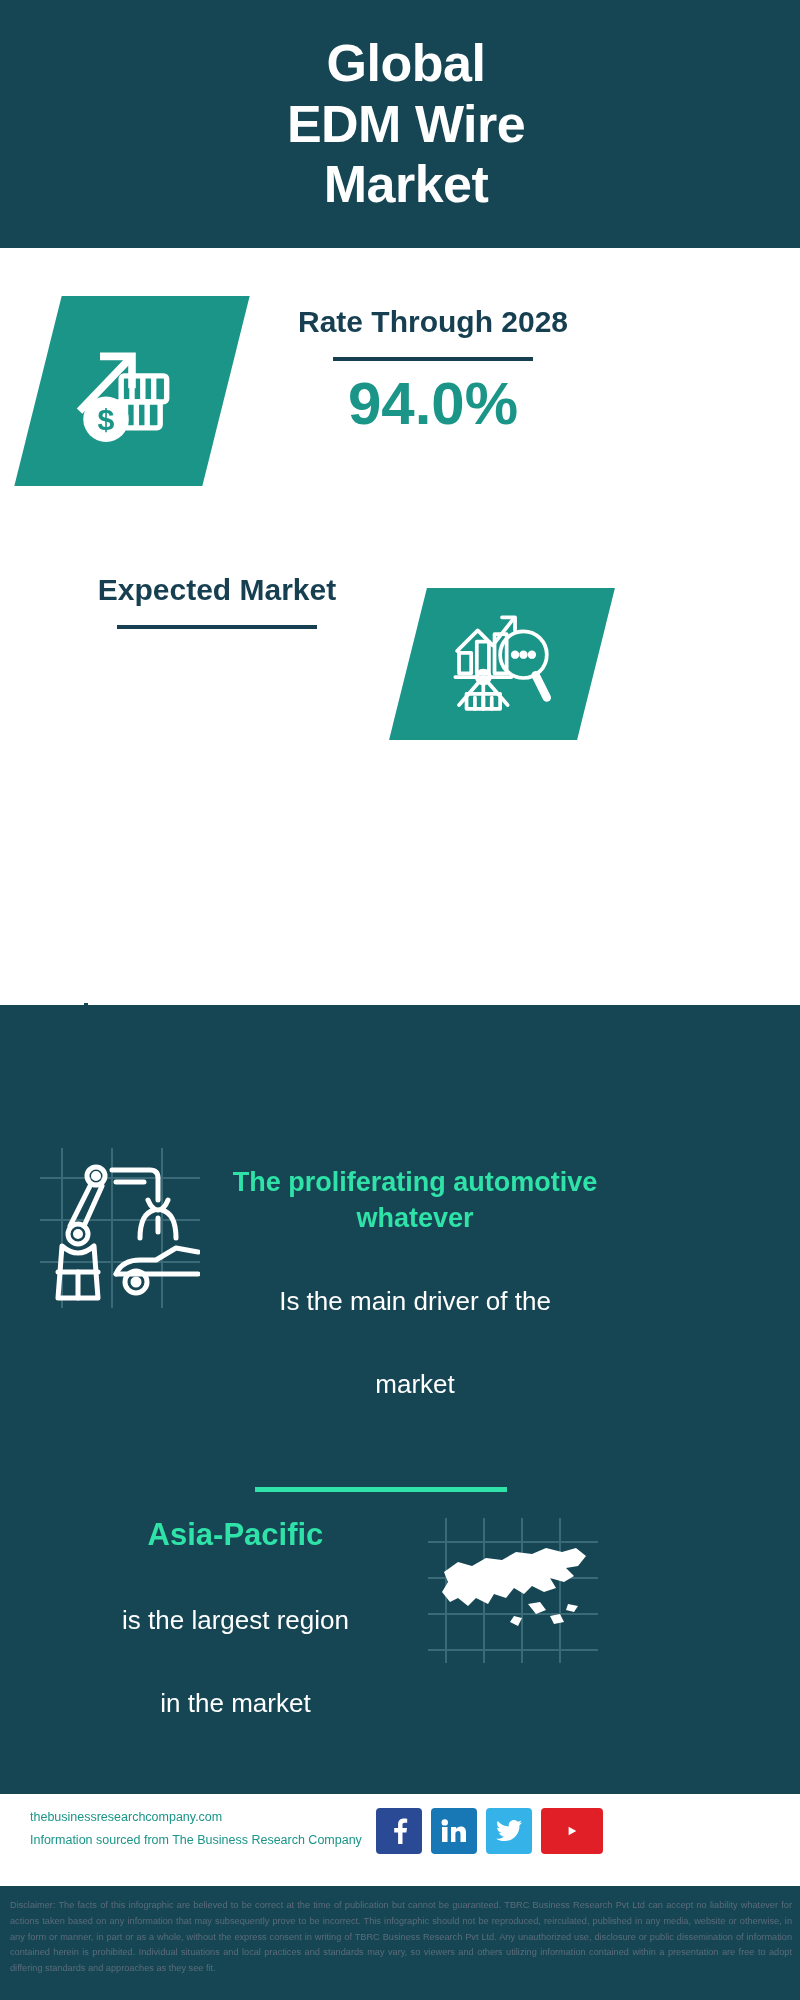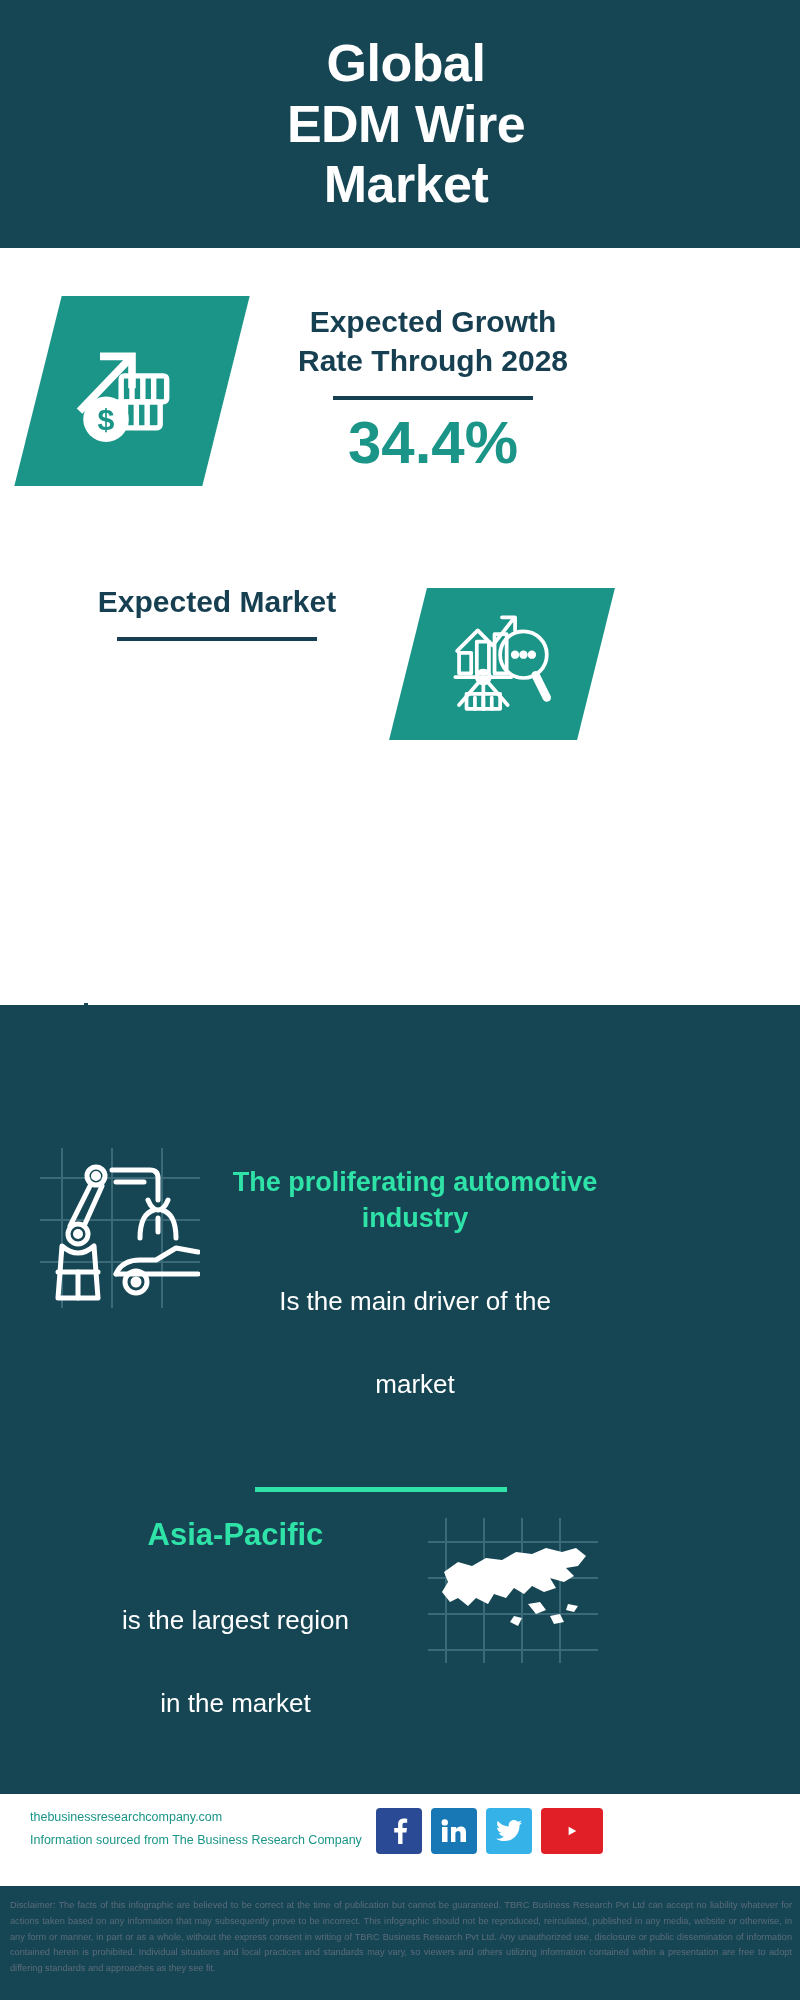--- a/index.html
+++ b/index.html
@@ -77,21 +77,21 @@
   .stat-value {
     color: #1a9588;
     font-size: 60px;
     font-weight: bold;
     line-height: 1.1;
   }
 
   
   .stat2-text {
     position: absolute;
-    left: 42px; top: 582px;
+    left: 42px; top: 570px;
     width: 350px;
     text-align: center;
   }
   .stat2-icon {
     position: absolute;
     left: 408px; top: 588px;
     width: 188px; height: 152px;
   }
 
   
@@ -237,24 +237,23 @@
           <line x1="64" y1="70" x2="64" y2="94"></line>
           <line x1="74" y1="70" x2="74" y2="94"></line>
         </g>
         <circle cx="36" cy="86" r="21" fill="#ffffff"></circle>
         <text x="36" y="96" font-size="28" font-weight="bold" fill="#1a9588" text-anchor="middle" font-family="Liberation Sans, sans-serif">$</text>
       </svg>
     </div>
   </div>
 
   <div class="stat1-text">
-    <div class="stat-label">Expected Growth</div>
     <div class="stat-label">Rate Through 2028</div>
     <div class="stat-rule"></div>
-    <div class="stat-value">34.4%</div>
+    <div class="stat-value">94.0%</div>
   </div>
 
   <div class="stat2-text">
     <div class="stat-label">Expected Market</div>
     <div class="stat-rule"></div>
   </div>
 
   <div class="stat2-icon">
     <div class="para"></div>
     <div class="icon-inner">
@@ -314,21 +313,21 @@
         <path d="M76 126 Q82 112 100 112 L116 112 L136 100 L158 104"></path>
         <path d="M76 126 L158 126"></path>
         <circle cx="96" cy="134" r="11"></circle>
         <circle cx="96" cy="134" r="3" fill="#ffffff"></circle>
       </g>
     </svg>
   </div>
 
   <div class="driver-text">
     <div class="accent-line">The proliferating automotive</div>
-    <div class="accent-line">industry</div>
+    <div class="accent-line">whatever</div>
     <div class="plain-line">Is the main driver of the</div>
     <div class="plain-line">market</div>
   </div>
 
   <div class="green-div"></div>
 
   <div class="region-text">
     <div class="region-accent">Asia-Pacific</div>
     <div class="plain-line">is the largest region</div>
     <div class="plain-line">in the market</div>

